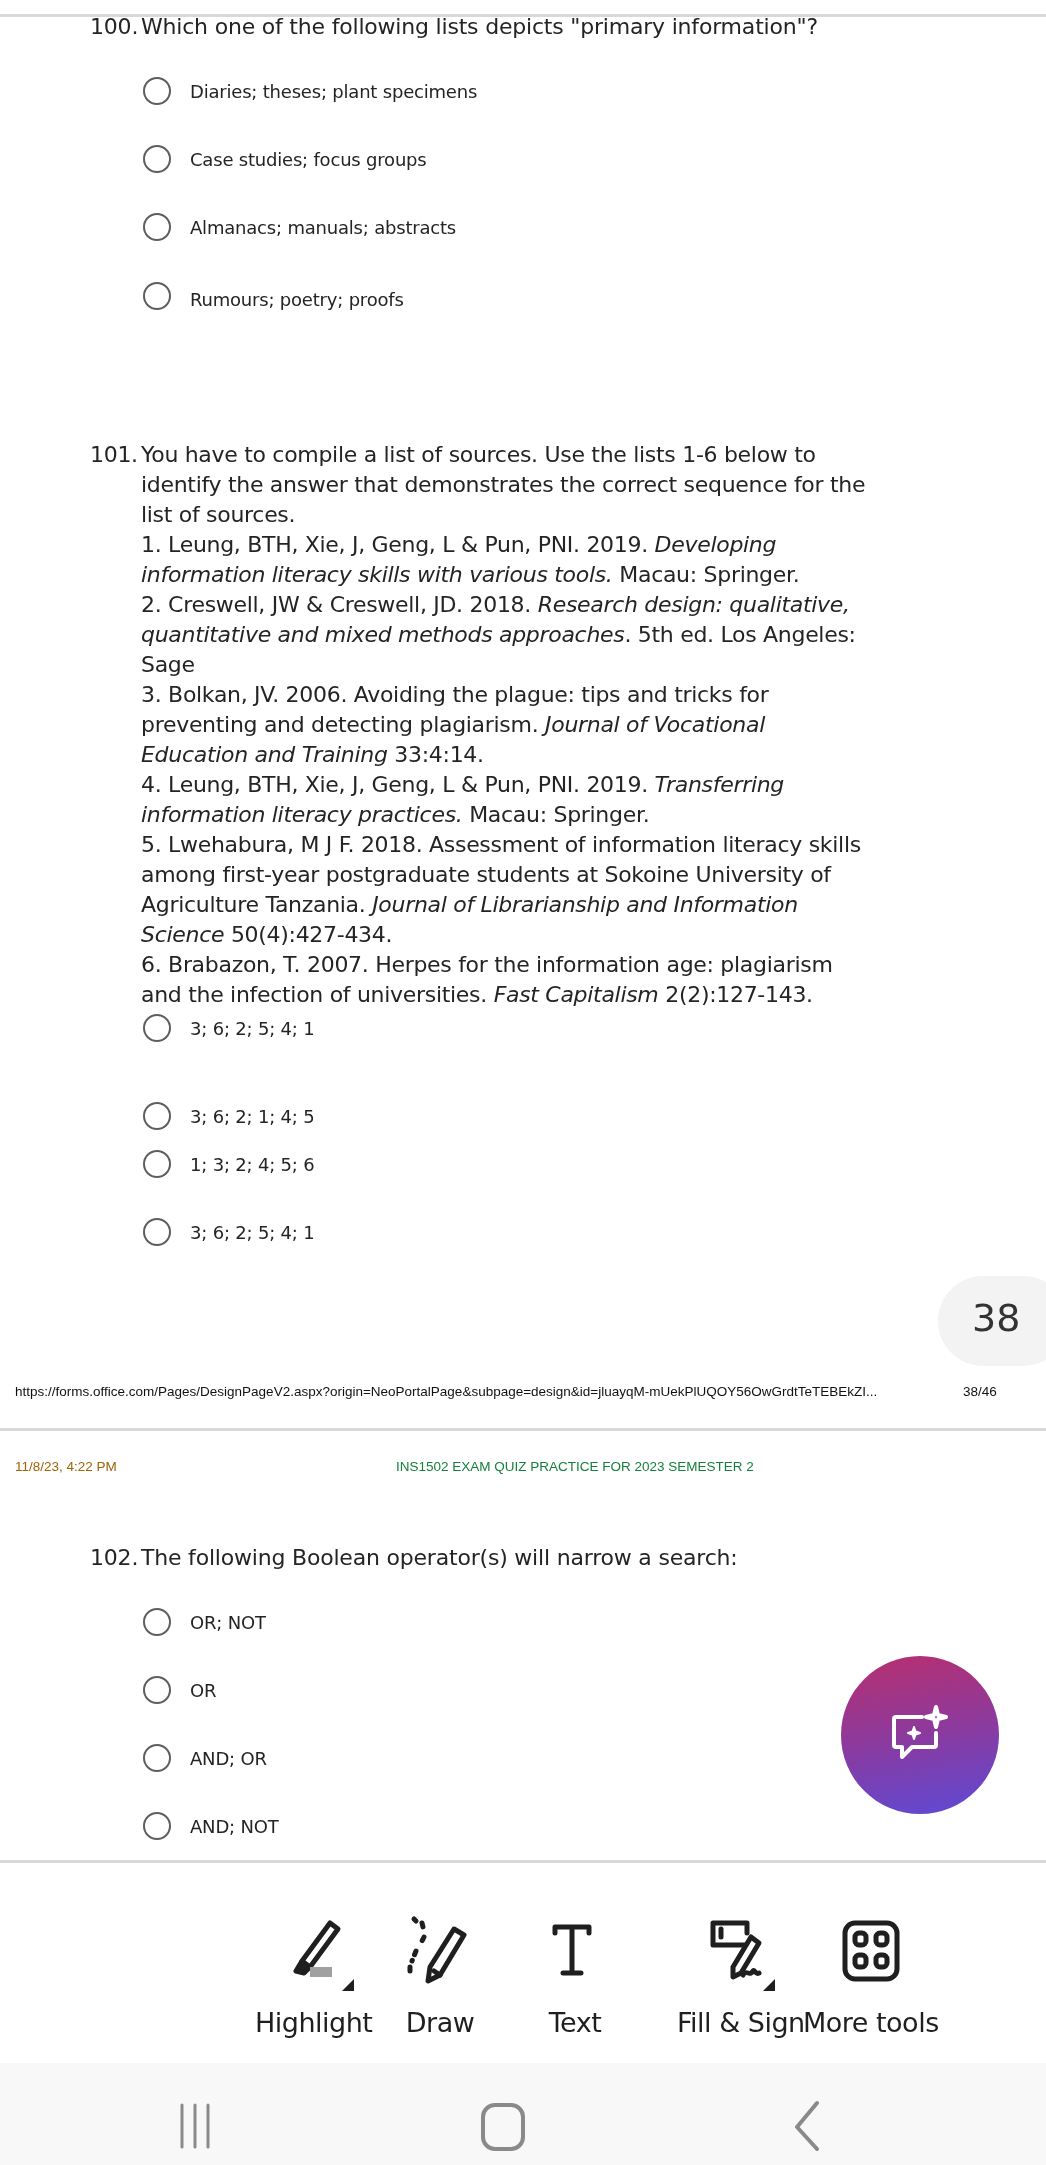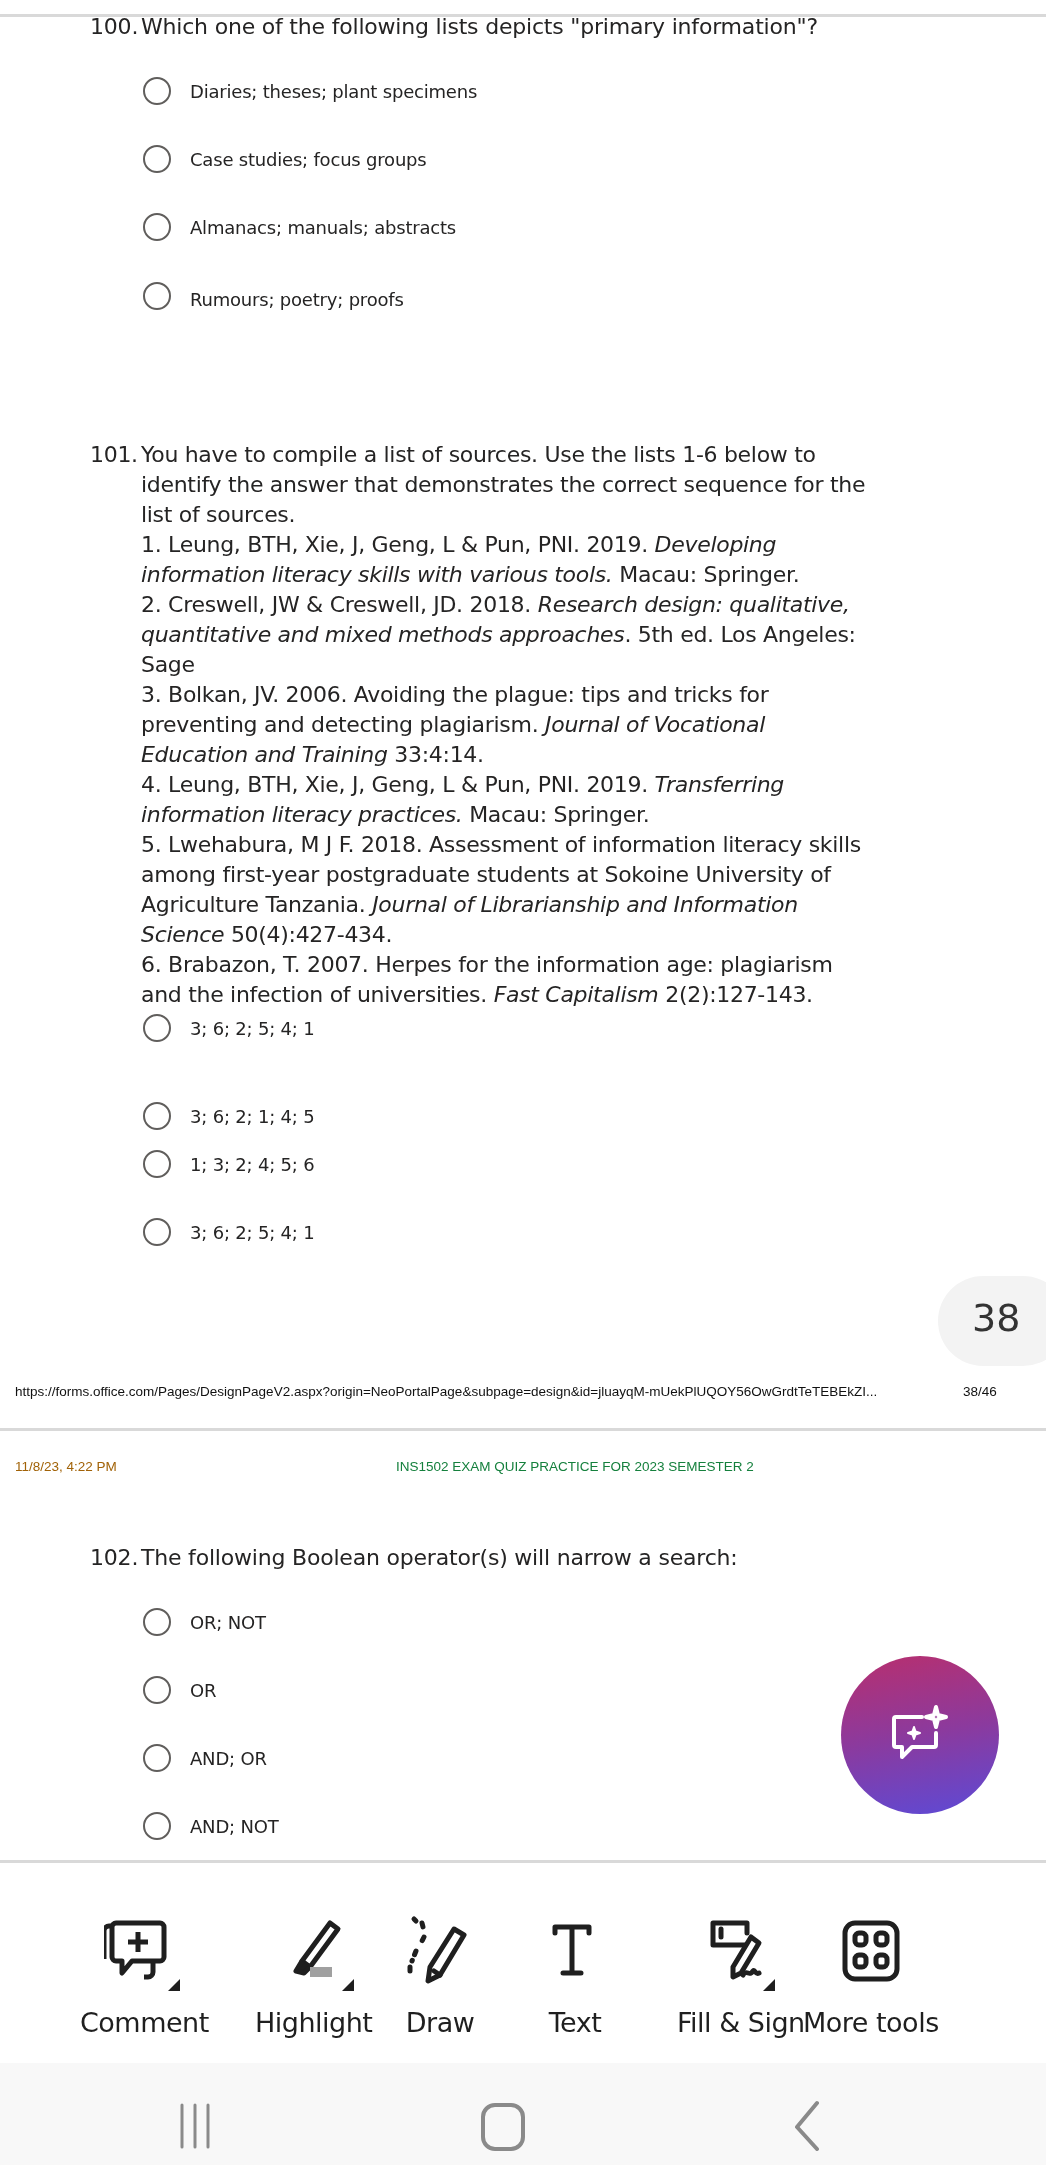--- a/index.html
+++ b/index.html
@@ -127,34 +127,20 @@
 
 <div class="fab">
   <svg width="64" height="64" viewBox="0 0 64 64" fill="none" stroke="#fff" stroke-width="4" stroke-linejoin="round" stroke-linecap="round">
     <path d="M34 14 H8 a2 2 0 0 0 -2 2 V42 a2 2 0 0 0 2 2 H14 V54 L24 44 H46 a2 2 0 0 0 2 -2 V30"></path>
     <path d="M48 4 L50 12 L58 14 L50 16 L48 24 L46 16 L38 14 L46 12 Z" fill="none"></path>
     <path d="M26 24 L27.5 28.5 L32 30 L27.5 31.5 L26 36 L24.5 31.5 L20 30 L24.5 28.5 Z" fill="#fff" stroke-width="2"></path>
   </svg>
 </div>
 
 <div class="toolbar">
-  <div class="tool" style="left:80px;">
-    <div class="ic">
-      <svg width="80" height="80" viewBox="0 0 80 80" fill="none" stroke="#1f1f1f" stroke-width="5" stroke-linejoin="round">
-        <path d="M40 62 H44 a5 5 0 0 0 5 -5 V16 a5 5 0 0 0 -5 -5 H5 a5 5 0 0 0 -5 5 V44"></path>
-        <path d="M40 62 V16" stroke="none"></path>
-      </svg>
-      <svg style="position:absolute;left:0;top:0;" width="80" height="80" viewBox="0 0 80 80" fill="none" stroke="#1f1f1f" stroke-width="5" stroke-linejoin="round">
-        <path d="M12 8 H56 a4 4 0 0 1 4 4 V42 a4 4 0 0 1 -4 4 H28 L18 58 V46 H12 a4 4 0 0 1 -4 -4 V12 a4 4 0 0 1 4 -4 Z" fill="#fff"></path>
-        <path d="M34 17 V37 M24 27 H44"></path>
-        <path d="M64 76 L76 64 V76 Z" fill="#1f1f1f" stroke="none"></path>
-      </svg>
-    </div>
-    <span class="lbl">Comment</span>
-  </div>
 
   <div class="tool" style="left:255px;">
     <div class="ic">
       <svg width="80" height="80" viewBox="0 0 80 80" fill="none" stroke="#1f1f1f" stroke-width="5" stroke-linejoin="round">
         <path d="M56 8 L64 14 L36 52 L28 46 Z"></path>
         <path d="M28 46 L22 56 L30 58 L36 52" fill="#1f1f1f"></path>
         <rect x="36" y="52" width="22" height="10" fill="#a0a0a0" stroke="none"></rect>
         <path d="M68 76 L80 64 V76 Z" fill="#1f1f1f" stroke="none"></path>
       </svg>
     </div>

